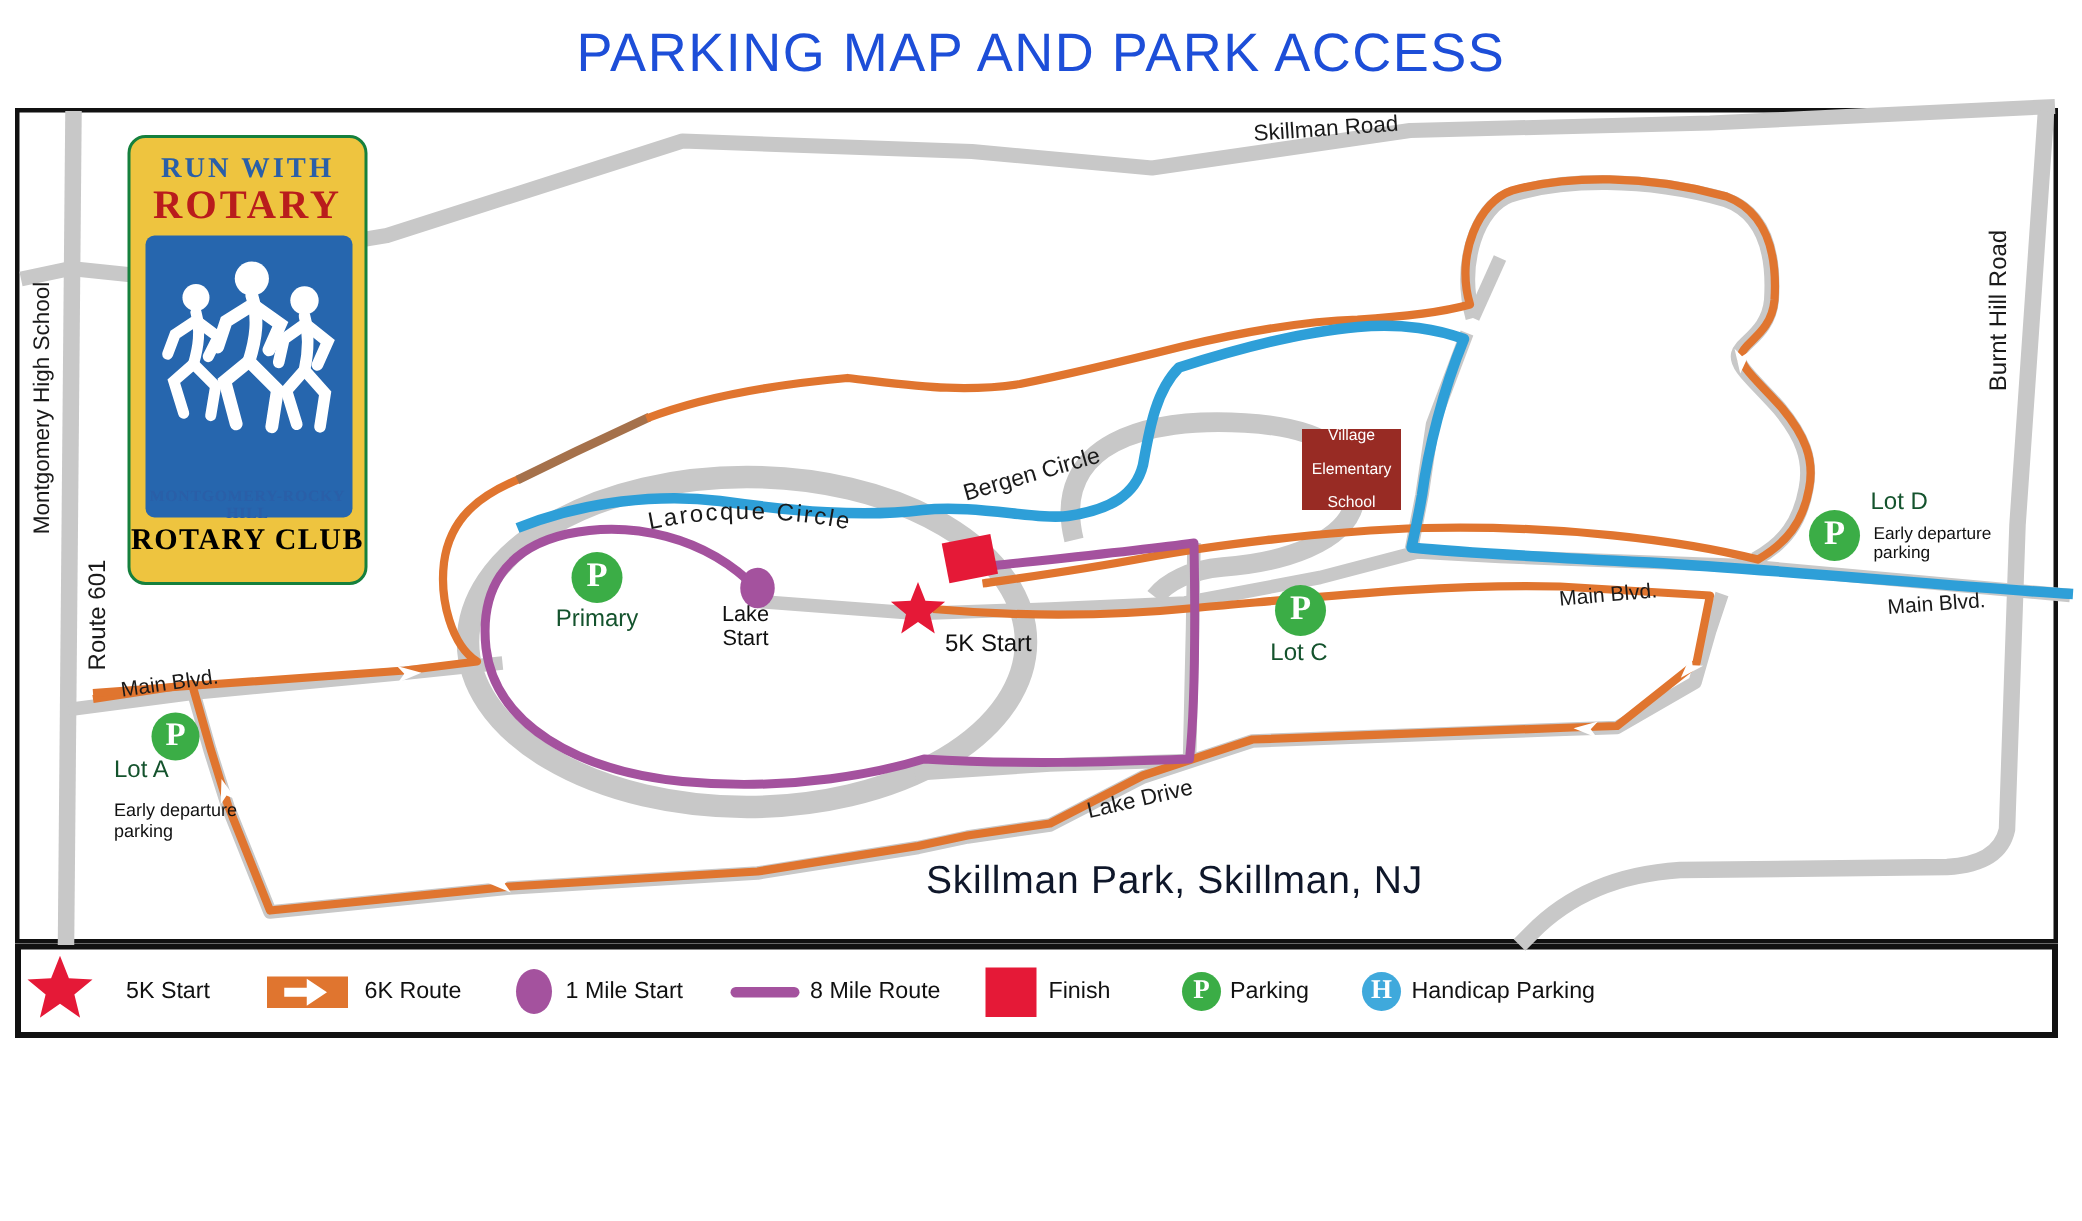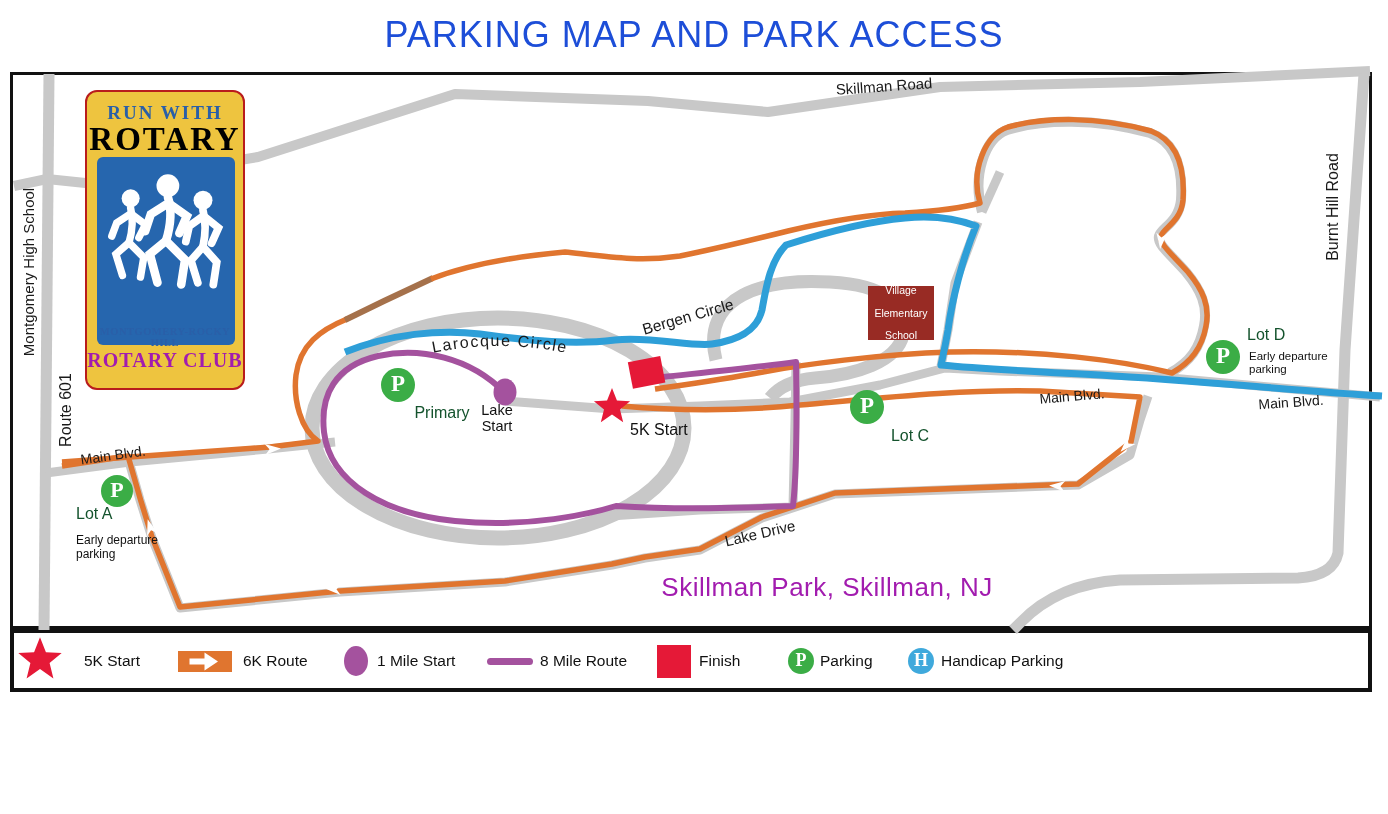--- a/index.html
+++ b/index.html
@@ -5,48 +5,48 @@
   html,body{margin:0;padding:0;background:#ffffff;}
   body{width:1388px;height:814px;overflow:hidden;font-family:"Liberation Sans",sans-serif;color:#1a1a1a;}
   .stage{position:relative;width:1388px;height:814px;background:#fff;}
   .page-title{position:absolute;left:0;top:14px;width:100%;text-align:center;
     font-size:36px;font-weight:500;letter-spacing:1px;color:#1d4ed8;}
   .map-box{position:absolute;left:10px;top:72px;width:1362px;height:557px;border:3px solid #111;box-sizing:border-box;background:#fff;}
   .legend-box{position:absolute;left:10px;top:629px;width:1362px;height:63px;border:4px solid #111;box-sizing:border-box;background:#fff;}
   svg.layer{position:absolute;left:0;top:0;}
   .lbl{position:absolute;white-space:nowrap;}
   .vtext{transform:translate(-50%,-50%) rotate(-90deg);}
-  .center{transform:translate(-50%,-50%);margin-left:44px;}
+  .center{transform:translate(-50%,-50%);}
   .heading{font-size:30px;font-weight:bold;letter-spacing:0.5px;color:#231f20;}
-  .park-name{font-size:26px;letter-spacing:0.5px;color:#a21caf;}
+  .park-name{font-size:26px;letter-spacing:0.5px;color:#0f172a;}
   .road-lbl{font-size:15px;color:#1a1a1a;}
   .blvd-lbl{font-size:14px;color:#1a1a1a;}
   .lot-name{font-size:16px;font-weight:normal;color:#14532d;}
   .lot-note{font-size:12px;color:#111;line-height:14px;}
   .p-letter{position:absolute;color:#fff;font-family:"Liberation Serif",serif;font-weight:bold;
     font-size:23px;transform:translate(-50%,-54%);}
   .school-box{position:absolute;left:868px;top:286px;width:66px;height:54px;background:#982B24;
     display:flex;flex-direction:column;justify-content:center;text-align:center;color:#fff;
     font-size:10.5px;line-height:12.5px;gap:10px;}
   .walk-start{position:absolute;left:497px;top:402px;transform:translateX(-50%);text-align:center;
     font-size:14.5px;line-height:16px;color:#111;}
   .fivek-lbl{font-size:16px;color:#111;}
   
   .logo{position:absolute;left:85px;top:90px;width:160px;height:300px;background:#EEC43F;
-    border:2px solid #b91c1c;border-radius:12px;box-sizing:border-box;text-align:center;}
+    border:2px solid #15803d;border-radius:12px;box-sizing:border-box;text-align:center;}
   .logo .t1{margin-top:10px;font-family:"Liberation Serif",serif;font-weight:bold;font-size:19px;
     letter-spacing:2px;color:#2A5FA8;}
-  .logo .t2{font-family:"Liberation Serif",serif;font-weight:bold;font-size:33px;letter-spacing:2px;
-    color:#000000;margin-top:-3px;}
+  .logo .t2{font-family:"Liberation Serif",serif;font-weight:bold;font-size:27px;letter-spacing:2px;
+    color:#b91c1c;margin-top:-3px;}
   .logo .runners{position:absolute;left:10px;top:65px;width:138px;height:188px;background:#2666AE;
     border-radius:6px;overflow:hidden;}
   .logo .s1{position:absolute;left:0;bottom:40px;width:100%;font-family:"Liberation Serif",serif;
     font-size:10.5px;letter-spacing:0.5px;color:#2A5FA8;font-weight:bold;}
   .logo .s2{position:absolute;left:0;bottom:16px;width:100%;font-family:"Liberation Serif",serif;
-    font-size:20px;letter-spacing:1px;color:#a21caf;font-weight:bold;}
+    font-size:20px;letter-spacing:1px;color:#000000;font-weight:bold;}
   
   .lg-item-label{position:absolute;top:652px;font-size:15.5px;color:#111;}
   .lg-letter{position:absolute;color:#fff;font-family:"Liberation Serif",serif;font-weight:bold;
     font-size:18px;transform:translate(-50%,-54%);}
 </style>
 </head>
 <body>
 
 <div class="stage">
 

